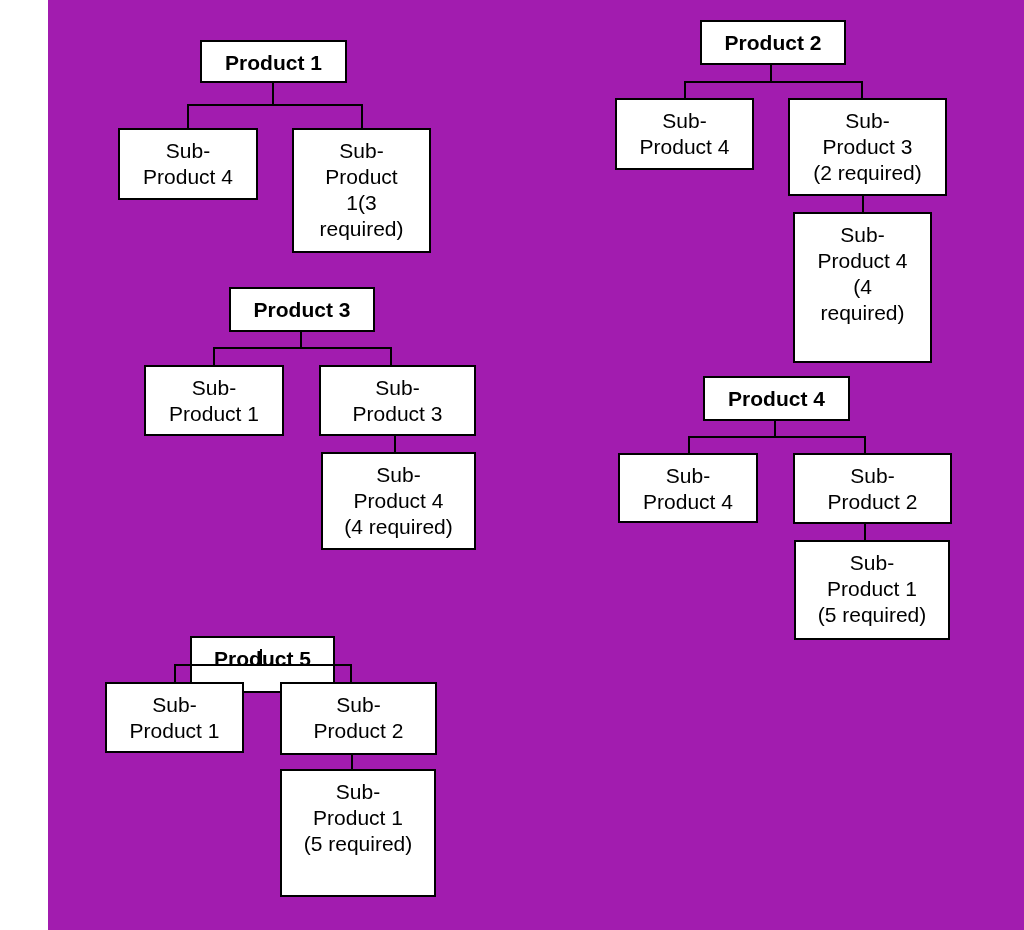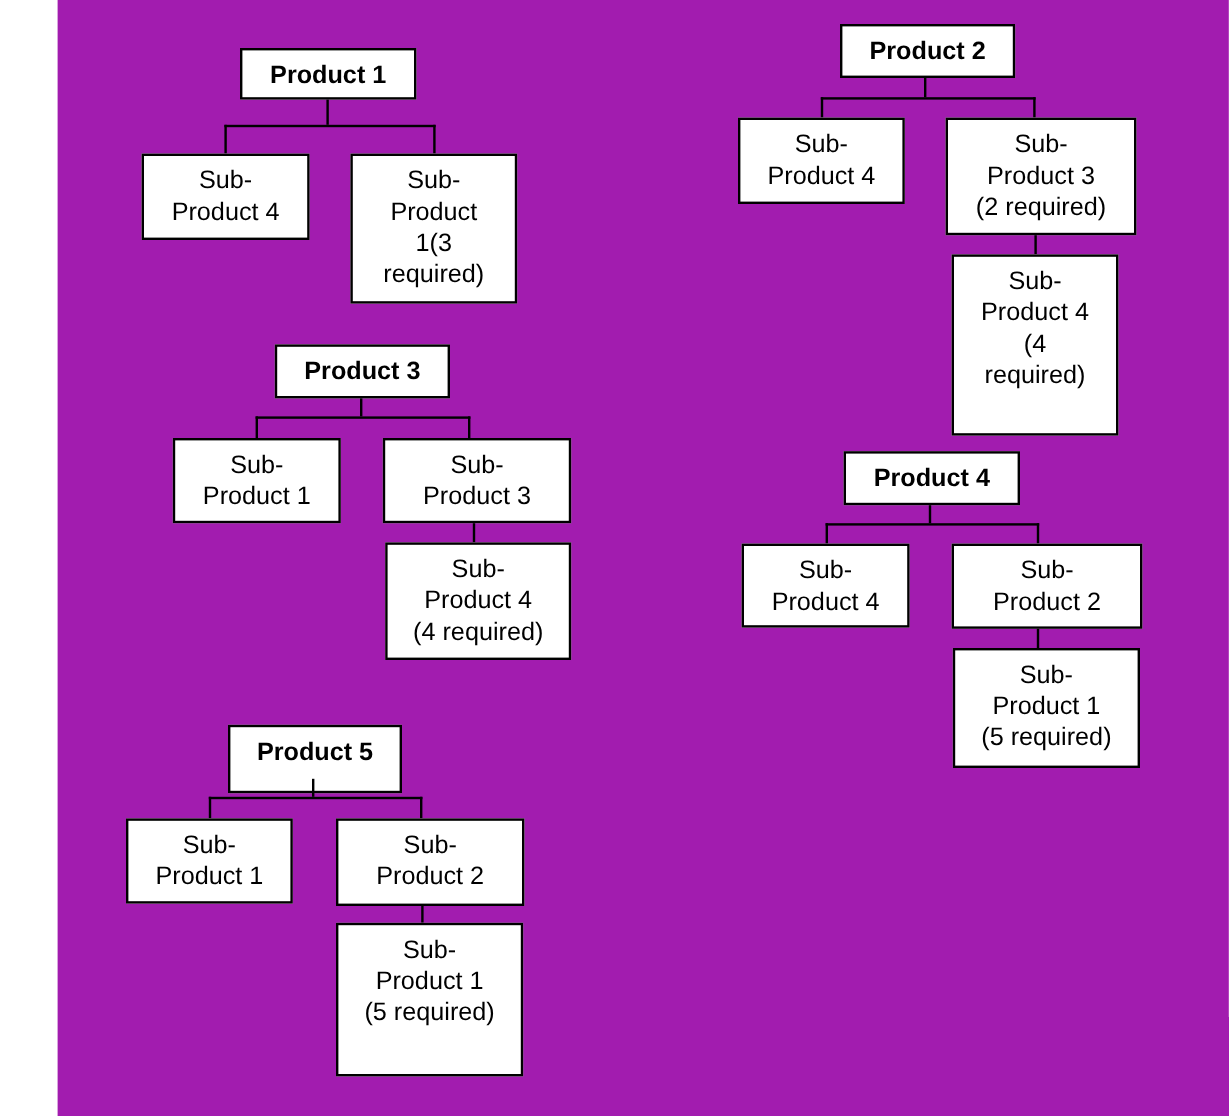--- a/index.html
+++ b/index.html
@@ -95,21 +95,21 @@
 Product 4</div>
     <div class="node" style="left:745px;top:453px;width:159px;height:71px">Sub-
 Product 2</div>
     <div class="line v" style="left:816px;top:524px;height:16px"></div>
     <div class="node" style="left:746px;top:540px;width:156px;height:100px">Sub-
 Product 1
 (5 required)</div>
   </div>
 
   <div>
-    <div class="node root" style="left:142px;top:604px;width:145px;height:57px">Product 5</div>
+    <div class="node root" style="left:142px;top:636px;width:145px;height:57px">Product 5</div>
     <div class="line v" style="left:212px;top:649px;height:15px"></div>
     <div class="line h" style="left:126px;top:664px;width:178px"></div>
     <div class="line v" style="left:126px;top:664px;height:18px"></div>
     <div class="line v" style="left:302px;top:664px;height:18px"></div>
     <div class="node" style="left:57px;top:682px;width:139px;height:71px">Sub-
 Product 1</div>
     <div class="node" style="left:232px;top:682px;width:157px;height:73px">Sub-
 Product 2</div>
     <div class="line v" style="left:303px;top:755px;height:14px"></div>
     <div class="node" style="left:232px;top:769px;width:156px;height:128px">Sub-

